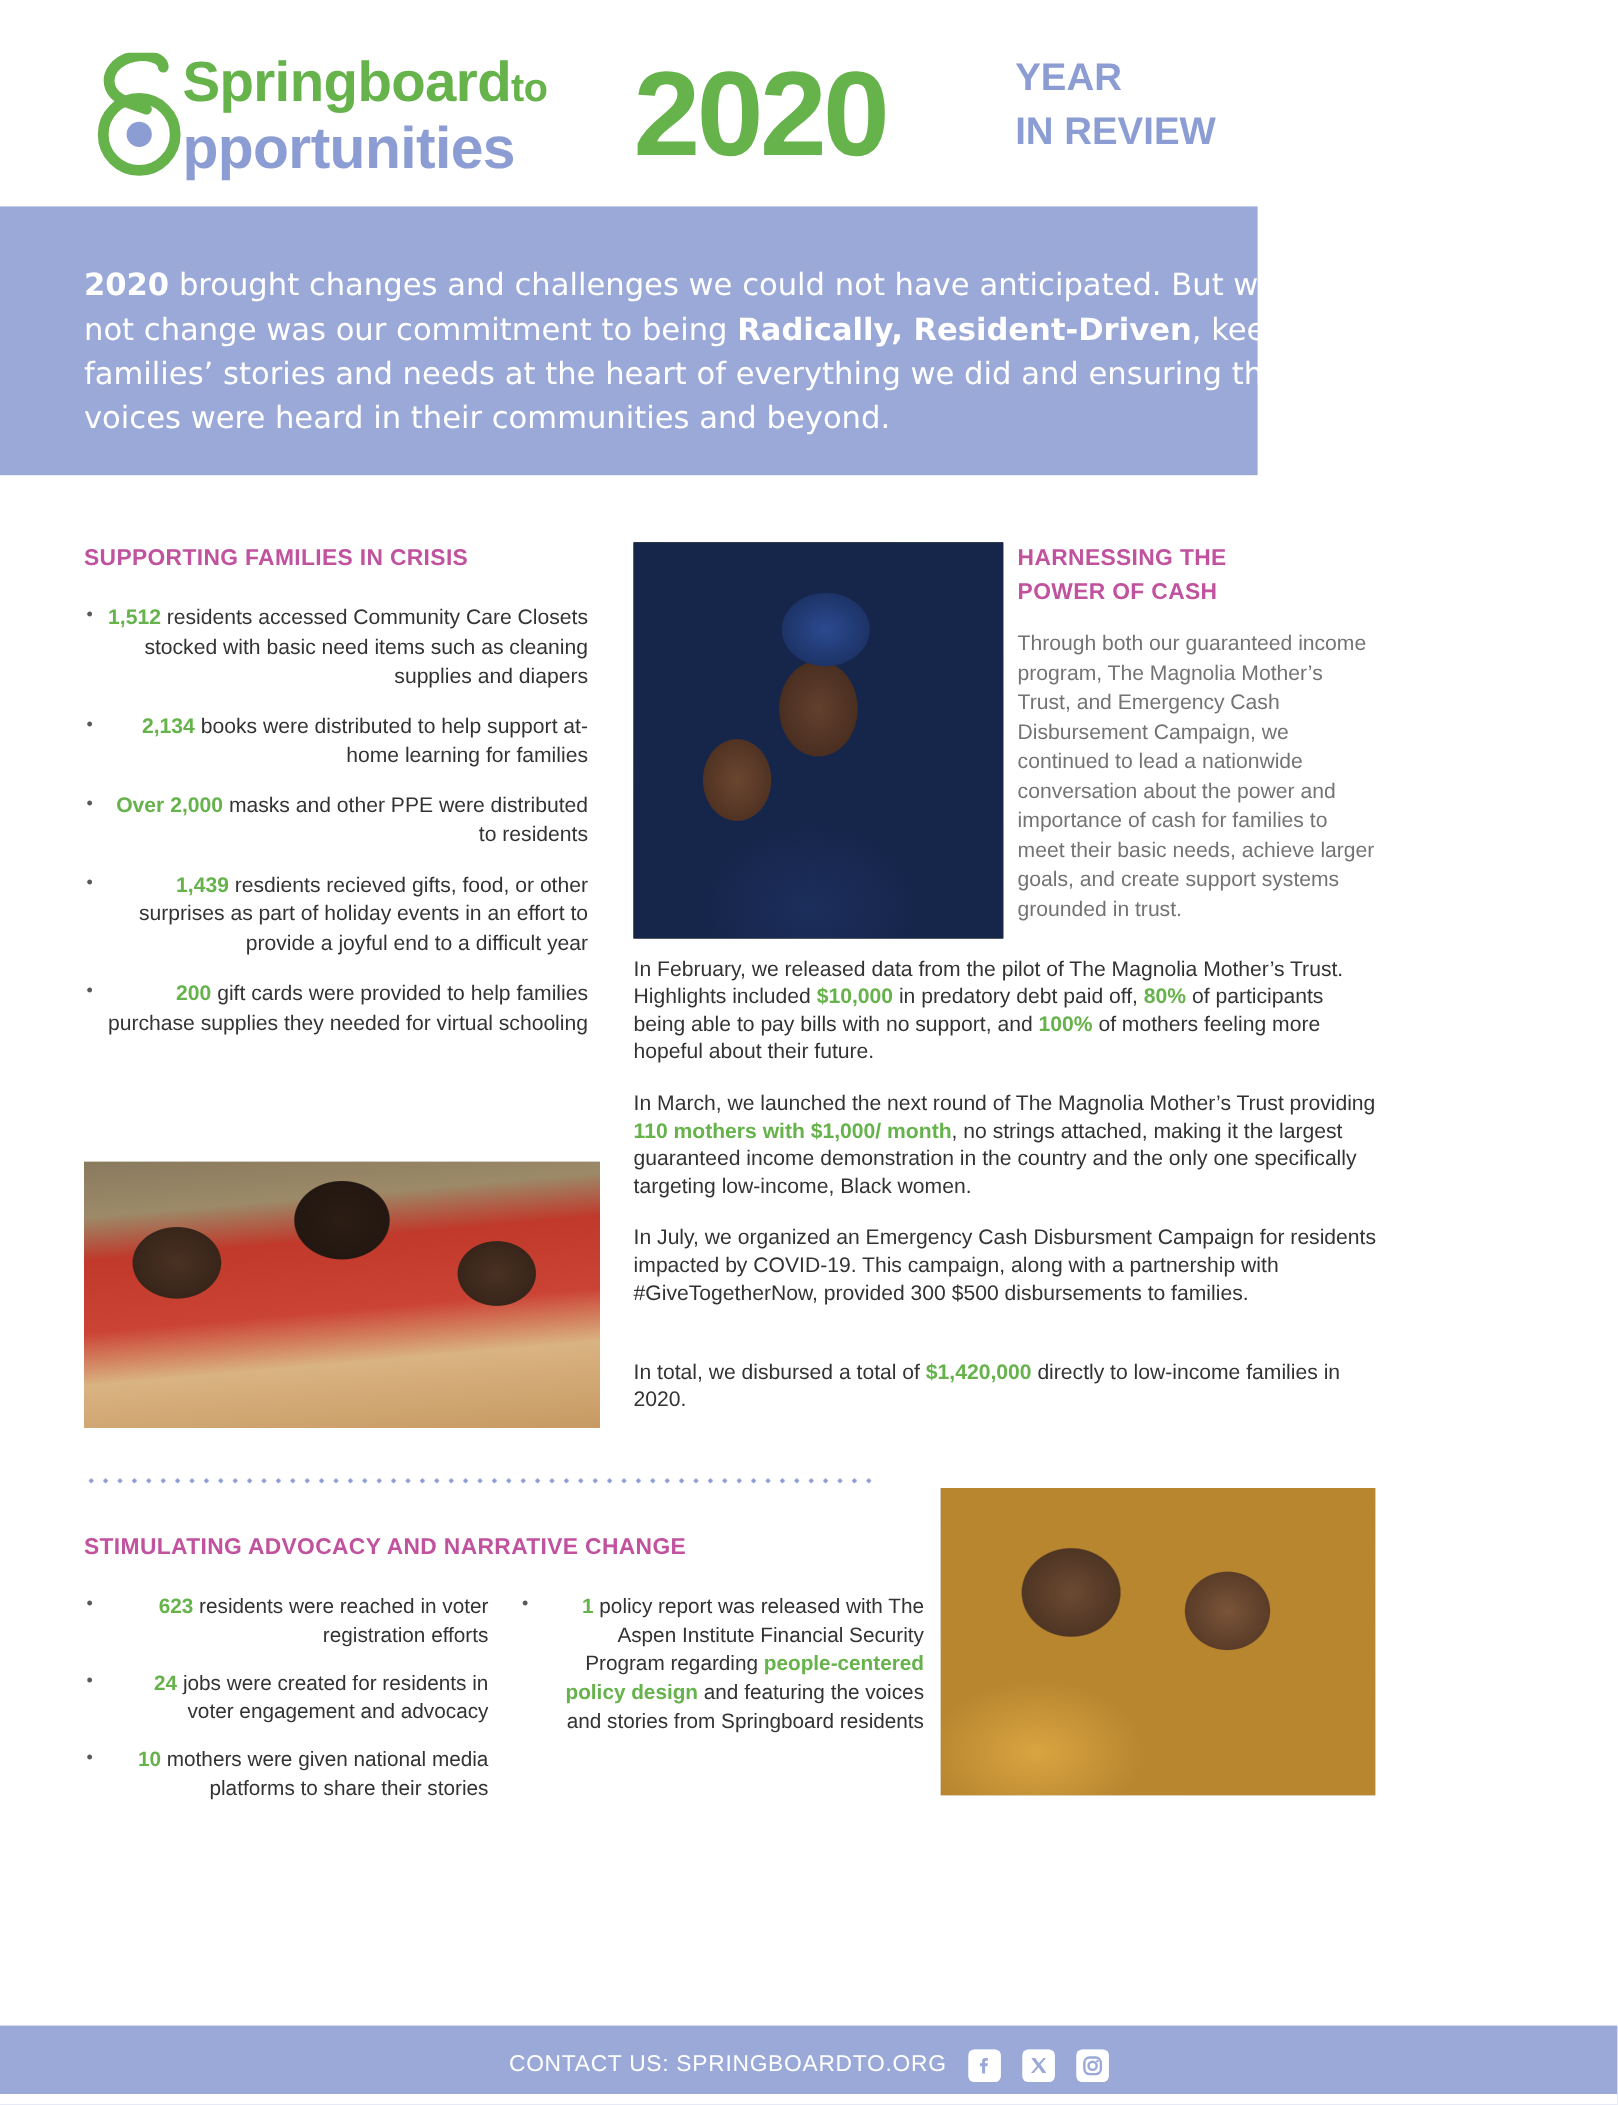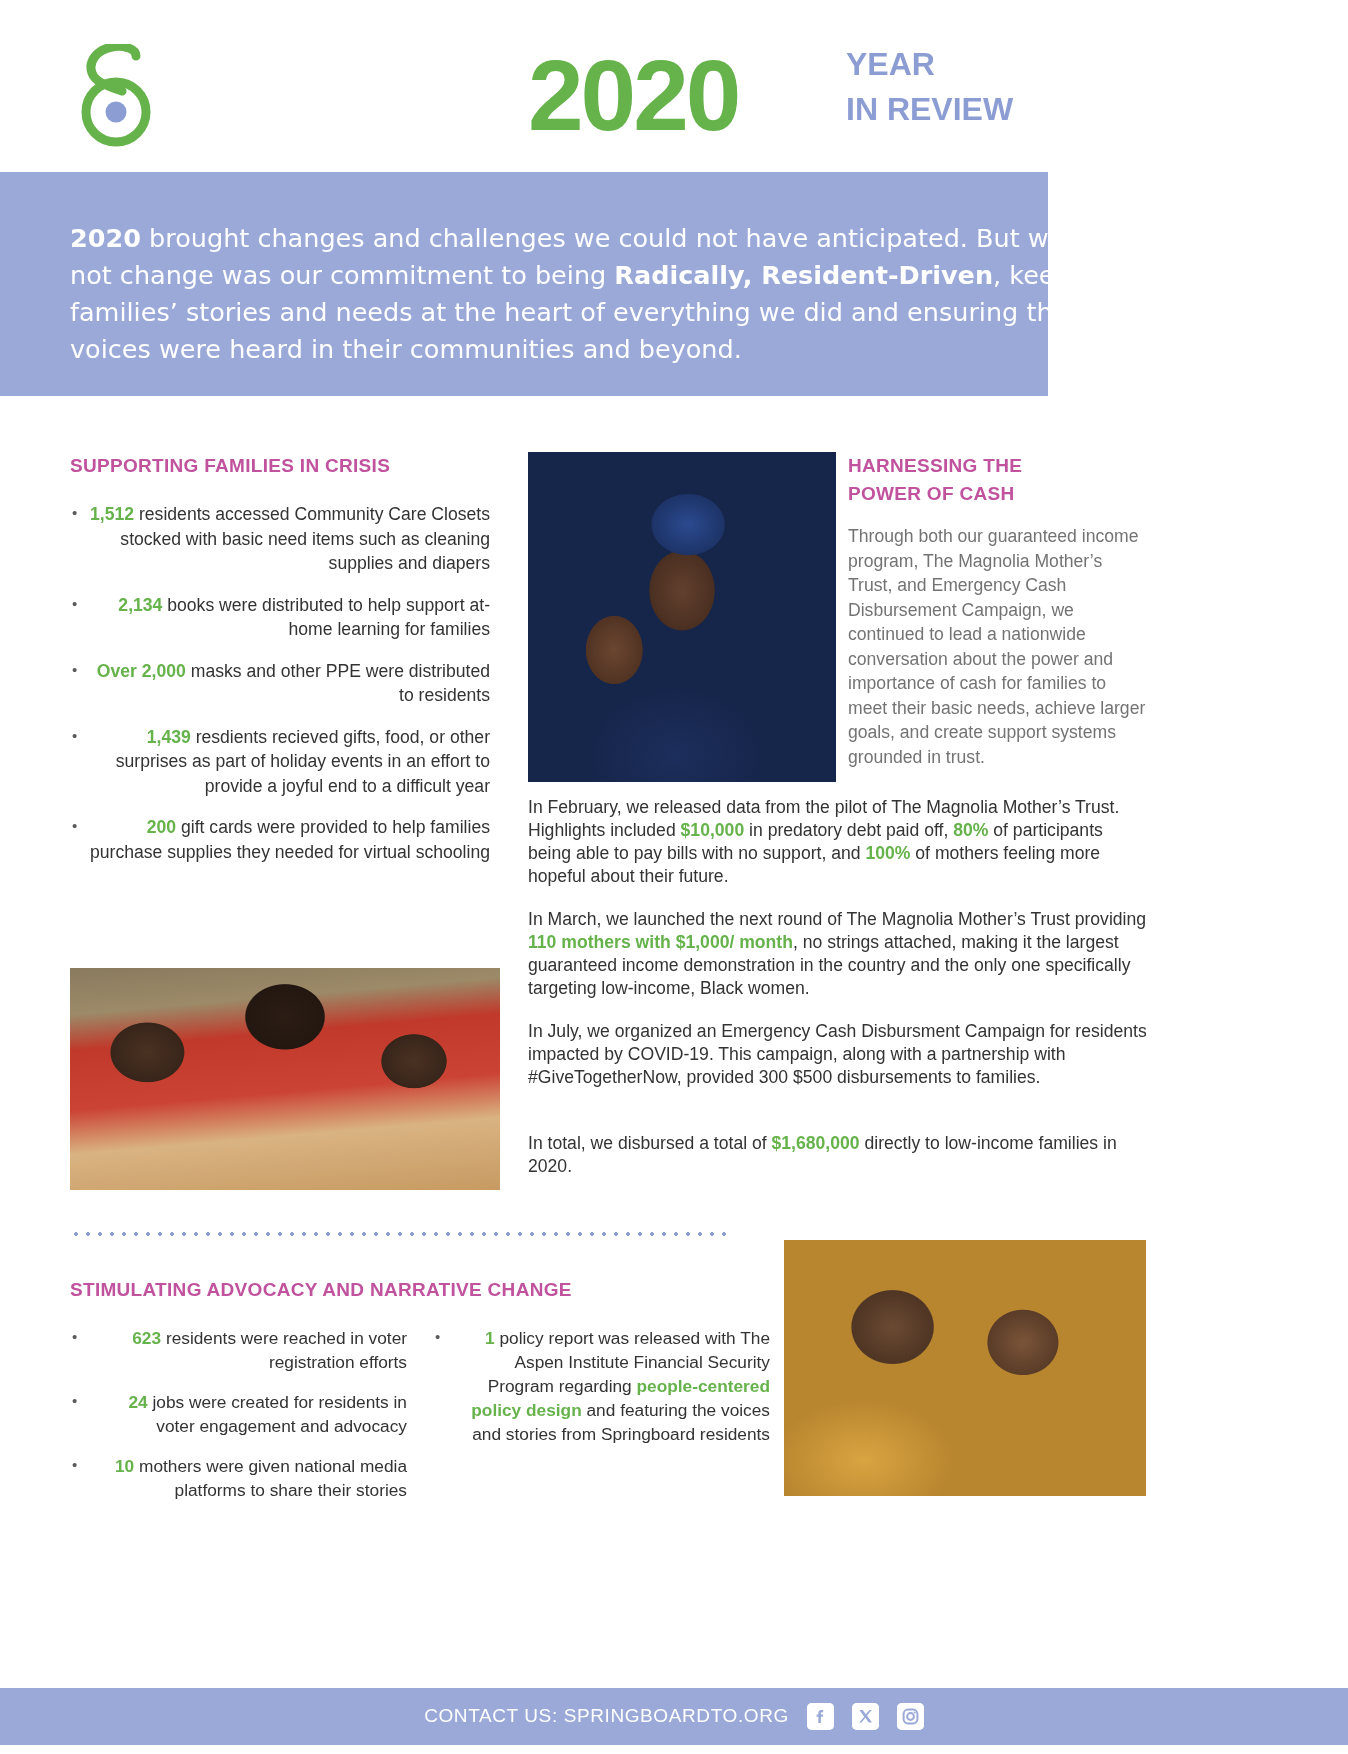--- a/index.html
+++ b/index.html
@@ -151,21 +151,21 @@
   }
   .adv-col { width: 337px; }
   .adv-col .bullet { font-size: 17.3px; line-height: 24px; margin-bottom: 16px; }
 
   
   .footer {
     position: absolute; left: 0; top: 1688px; width: 1348px; height: 66px;
     background: #9aa9d8;
   }
   .footer-inner {
-    position: absolute; left: 0; top: 0; width: 1348px; height: 56px;
+    position: absolute; left: 0; top: 0; width: 1348px; height: 66px;
     display: flex; align-items: center; justify-content: center; gap: 18px;
   }
   .footer-text {
     color: #ffffff; font-size: 19px; letter-spacing: 0.6px; font-weight: 400;
   }
   .social {
     width: 27px; height: 27px; border-radius: 5px; background: #ffffff;
     display: inline-flex; align-items: center; justify-content: center;
     color: #9aa9d8;
   }
@@ -186,20 +186,24 @@
 
   <div class="top-strip"></div>
 
   <div class="header">
     <div class="logo-wrap">
       <svg class="logo-mark" viewBox="0 0 92 104">
         <path d="M62 12 C62 4, 48 1, 38 3 C22 6, 14 18, 18 29 C22 40, 38 43, 48 47" fill="none" stroke="#66b24b" stroke-width="9" stroke-linecap="round"></path>
         <circle cx="42" cy="68" r="30" fill="none" stroke="#66b24b" stroke-width="9"></circle>
         <circle cx="42" cy="68" r="10.5" fill="#8c9dd4"></circle>
       </svg>
+      <div class="logo-lines">
+        <div class="logo-line1"><span>Springboard</span><span class="to">to</span></div>
+        <div class="logo-line2">pportunities</div>
+      </div>
     </div>
 
     <div class="title-block">
       <div class="big-year">2020</div>
       <div class="yir">
         <div>YEAR</div>
         <div>IN REVIEW</div>
       </div>
     </div>
   </div>
@@ -232,21 +236,21 @@
       </div>
       <div class="cash-intro">Through both our guaranteed income program, The Magnolia Mother’s Trust, and Emergency Cash Disbursement Campaign, we continued to lead a nationwide conversation about the power and importance of cash for families to meet their basic needs, achieve larger goals, and create support systems grounded in trust.</div>
     </div>
 
     <div class="para-wide" id="para-february"><span>In February, we released data from the pilot of The Magnolia Mother’s Trust. Highlights included </span><span class="g">$10,000</span><span> in predatory debt paid off, </span><span class="g">80%</span><span> of participants being able to pay bills with no support, and </span><span class="g">100%</span><span> of mothers feeling more hopeful about their future.</span></div>
 
     <div class="para-wide" id="para-march"><span>In March, we launched the next round of The Magnolia Mother’s Trust providing </span><span class="g">110 mothers with $1,000/ month</span><span>, no strings attached, making it the largest guaranteed income demonstration in the country and the only one specifically targeting low-income, Black women.</span></div>
 
     <div class="para-wide" id="para-july">In July, we organized an Emergency Cash Disbursment Campaign for residents impacted by COVID-19. This campaign, along with a partnership with #GiveTogetherNow, provided 300 $500 disbursements to families.</div>
 
-    <div class="para-wide" id="para-total"><span>In total, we disbursed a total of </span><span class="g">$1,680,000</span><span> directly to low-income families in 2020.</span></div>
+    <div class="para-wide" id="para-total"><span>In total, we disbursed a total of </span><span class="g">$1,420,000</span><span> directly to low-income families in 2020.</span></div>
 
     <div class="divider"></div>
 
     <div class="col-advocacy">
       <div class="sec-head">STIMULATING ADVOCACY AND NARRATIVE CHANGE</div>
       <div class="adv-cols">
         <div class="adv-col">
           <div class="bullet"><span class="g">623</span><span> residents were reached in voter registration efforts</span></div>
           <div class="bullet"><span class="g">24</span><span> jobs were created for residents in voter engagement and advocacy</span></div>
           <div class="bullet"><span class="g">10</span><span> mothers were given national media platforms to share their stories</span></div>

